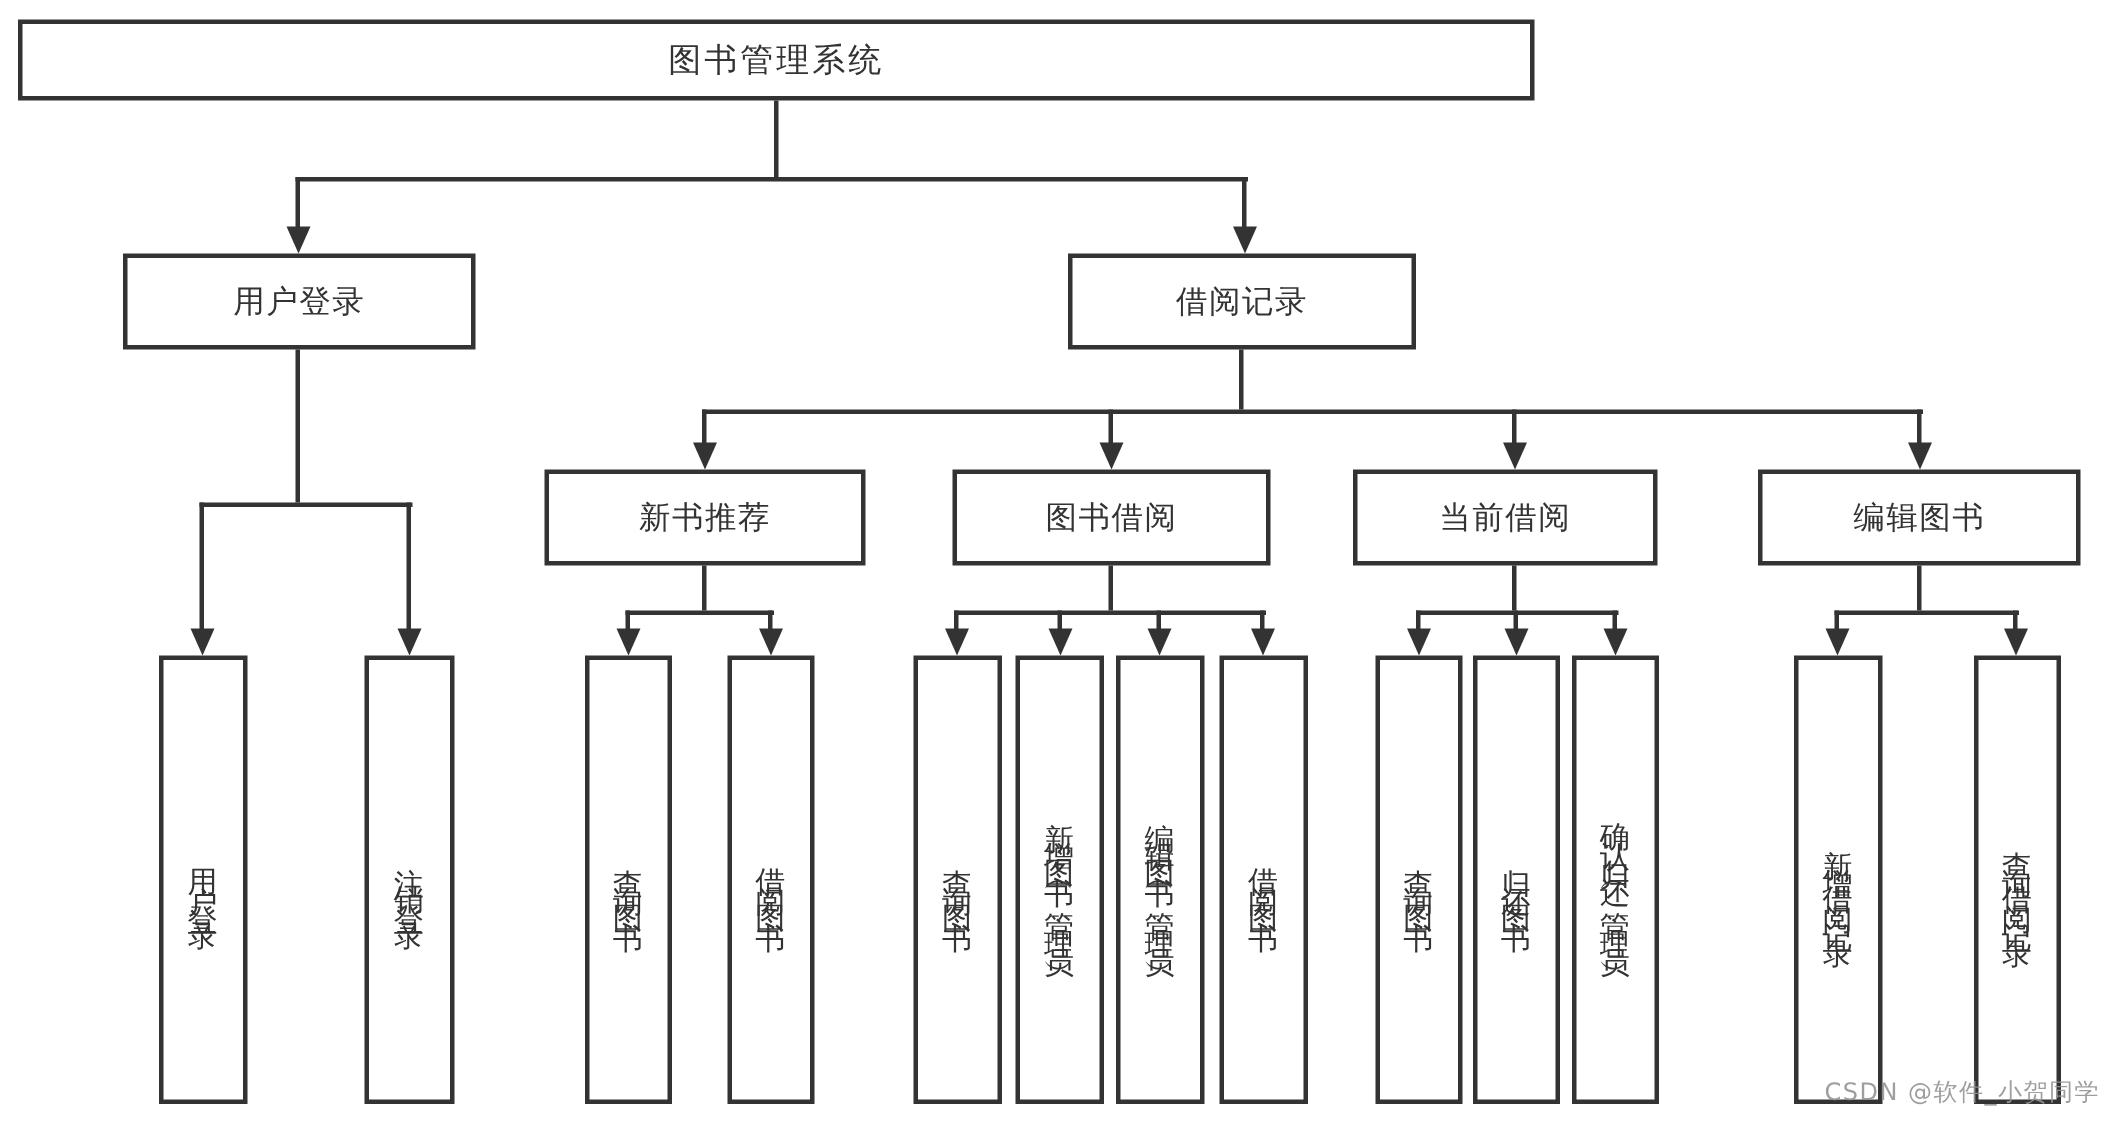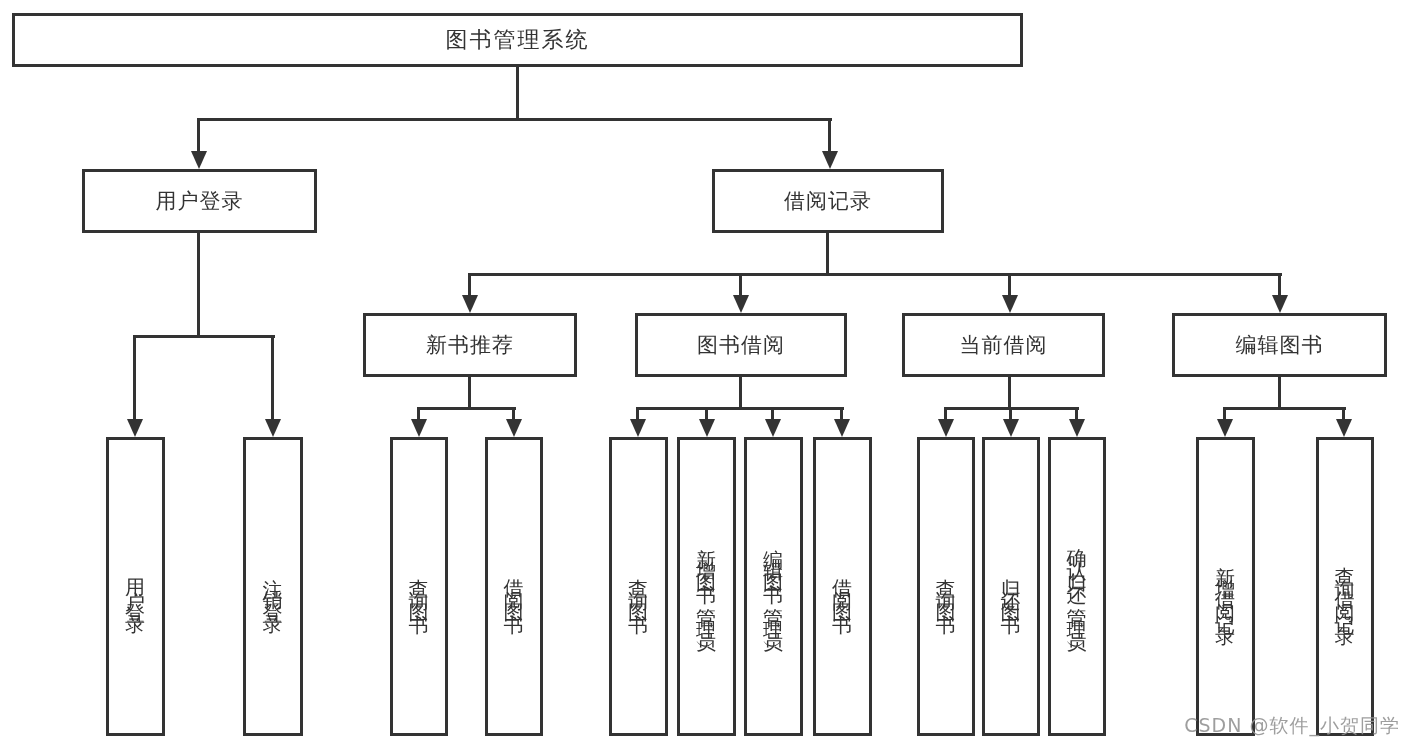--- a/index.html
+++ b/index.html
@@ -57,21 +57,21 @@
     content: ""; position: absolute;
     left: 0; bottom: 0;
     width: 0; height: 0;
     border-left: 8px solid transparent;
     border-right: 8px solid transparent;
     border-top: 18px solid #333333;
   }
   .watermark {
     position: absolute;
     right: 5px; bottom: 8px;
-    font-size: 19px;
+    font-size: 16px;
     color: rgba(148,148,148,0.9);
     letter-spacing: 1px;
     white-space: nowrap;
     z-index: 20;
   }
 </style>
 </head>
 <body>
 
 <div class="canvas">

